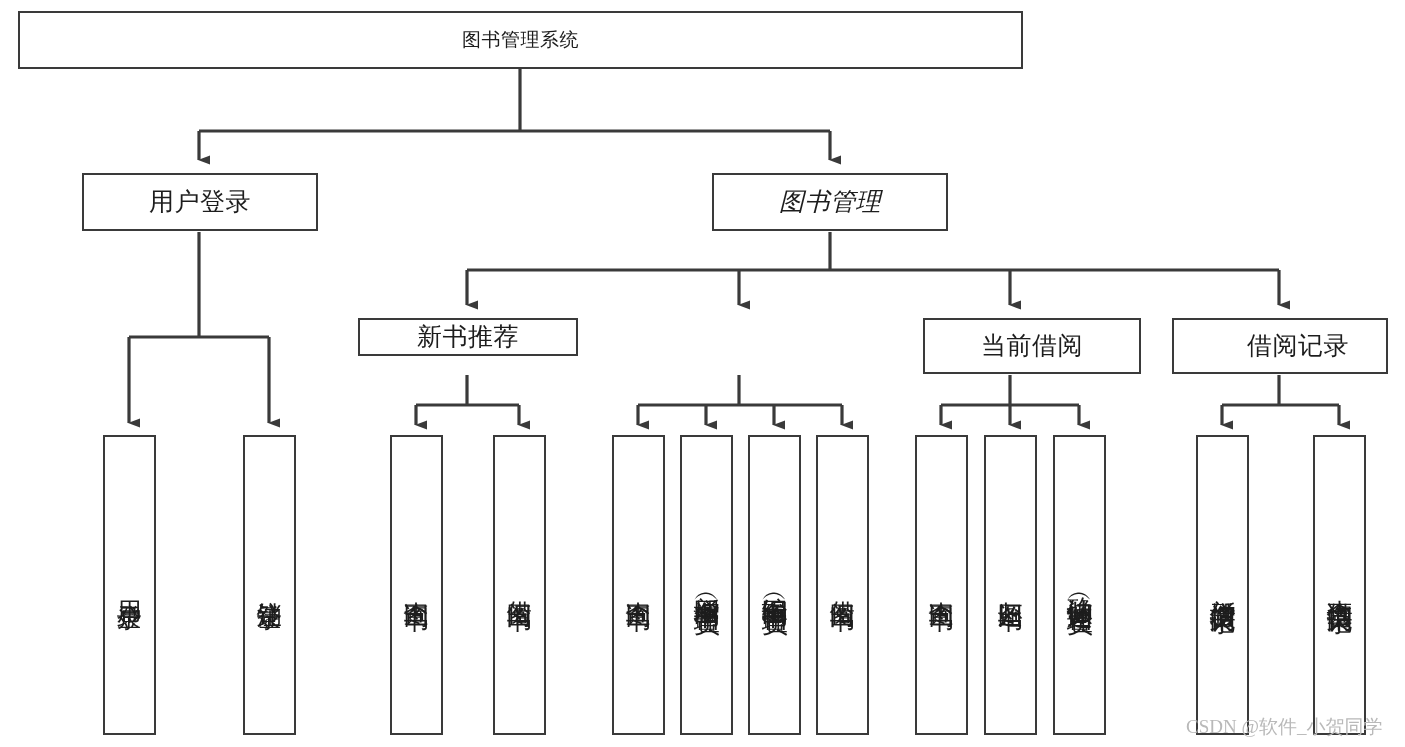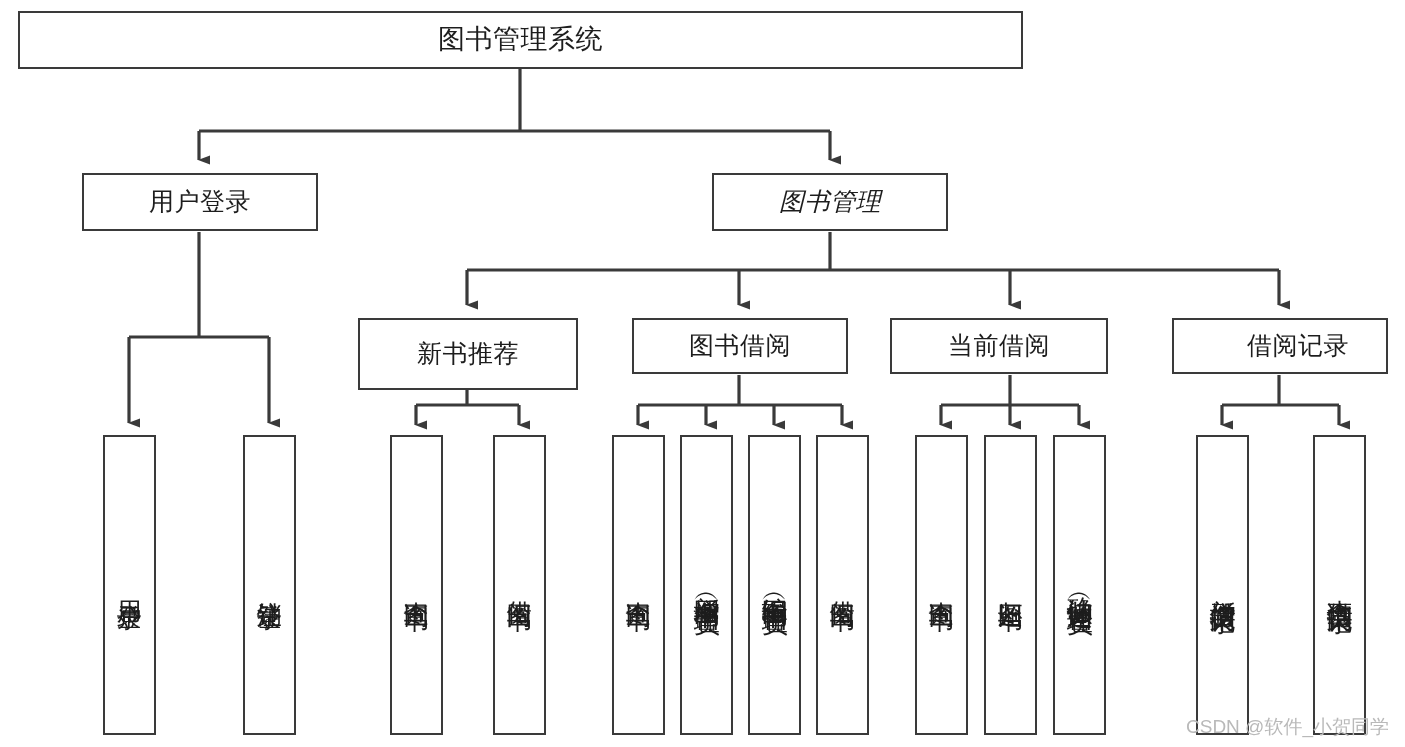--- a/index.html
+++ b/index.html
@@ -42,21 +42,21 @@
     text-align: center;
     line-height: 1.18;
     letter-spacing: 0.5px;
   }
   
   .node.h .label {
     writing-mode: horizontal-tb;
     font-size: 25px;
   }
   .node.root .label {
-    font-size: 27px;
+    font-size: 19px;
   }
   
   .node.v {
     align-items: center;
     justify-content: center;
     padding: 6px 0;
   }
   .node.v .label {
     writing-mode: vertical-rl;
     text-orientation: upright;
@@ -69,21 +69,21 @@
     font-size: 25px;
   }
   .watermark {
     position: absolute;
     left: 1186px;
     top: 714px;
     font-size: 19px;
     color: #b9b9b9;
     white-space: nowrap;
     z-index: 3;
-    font-family: Liberation Sans, sans-serif;
+    font-family: Liberation Serif, serif;
   }
 </style>
 </head>
 <body>
 
 <div id="canvas">
 
   <svg id="wires" viewBox="0 0 1405 747" width="1405" height="747" aria-hidden="true">
     <defs>
       <marker id="arw" markerWidth="10" markerHeight="12" refX="4.6" refY="11" orient="auto" markerUnits="userSpaceOnUse">
@@ -139,29 +139,26 @@
   </div>
 
   <div class="node h" style="left:82px; top:173px; width:236px; height:58px;">
     <span class="label">用户登录</span>
   </div>
 
   <div class="node h" style="left:712px; top:173px; width:236px; height:58px;font-style:italic;">
     <span class="label">图书管理</span>
   </div>
 
-  <div class="node h" style="left:358px; top:318px; width:220px; height:72px;">
+  <div class="node h" style="left:358px; top:318px; width:220px; height:38px;">
     <span class="label">新书推荐</span>
   </div>
 
-  <div class="node h" style="left:632px; top:318px; width:216px; height:56px;">
-    <span class="label">图书借阅</span>
-  </div>
-
-  <div class="node h" style="left:890px; top:318px; width:218px; height:56px;">
+
+  <div class="node h" style="left:923px; top:318px; width:218px; height:56px;">
     <span class="label">当前借阅</span>
   </div>
 
   <div class="node h" style="left:1172px; top:318px; width:216px; height:56px;padding-left:36px;">
     <span class="label">借阅记录</span>
   </div>
 
   <div class="node v two" style="left:103px; top:435px; width:53px; height:300px;">
     <span class="label">用户登录</span>
   </div>

